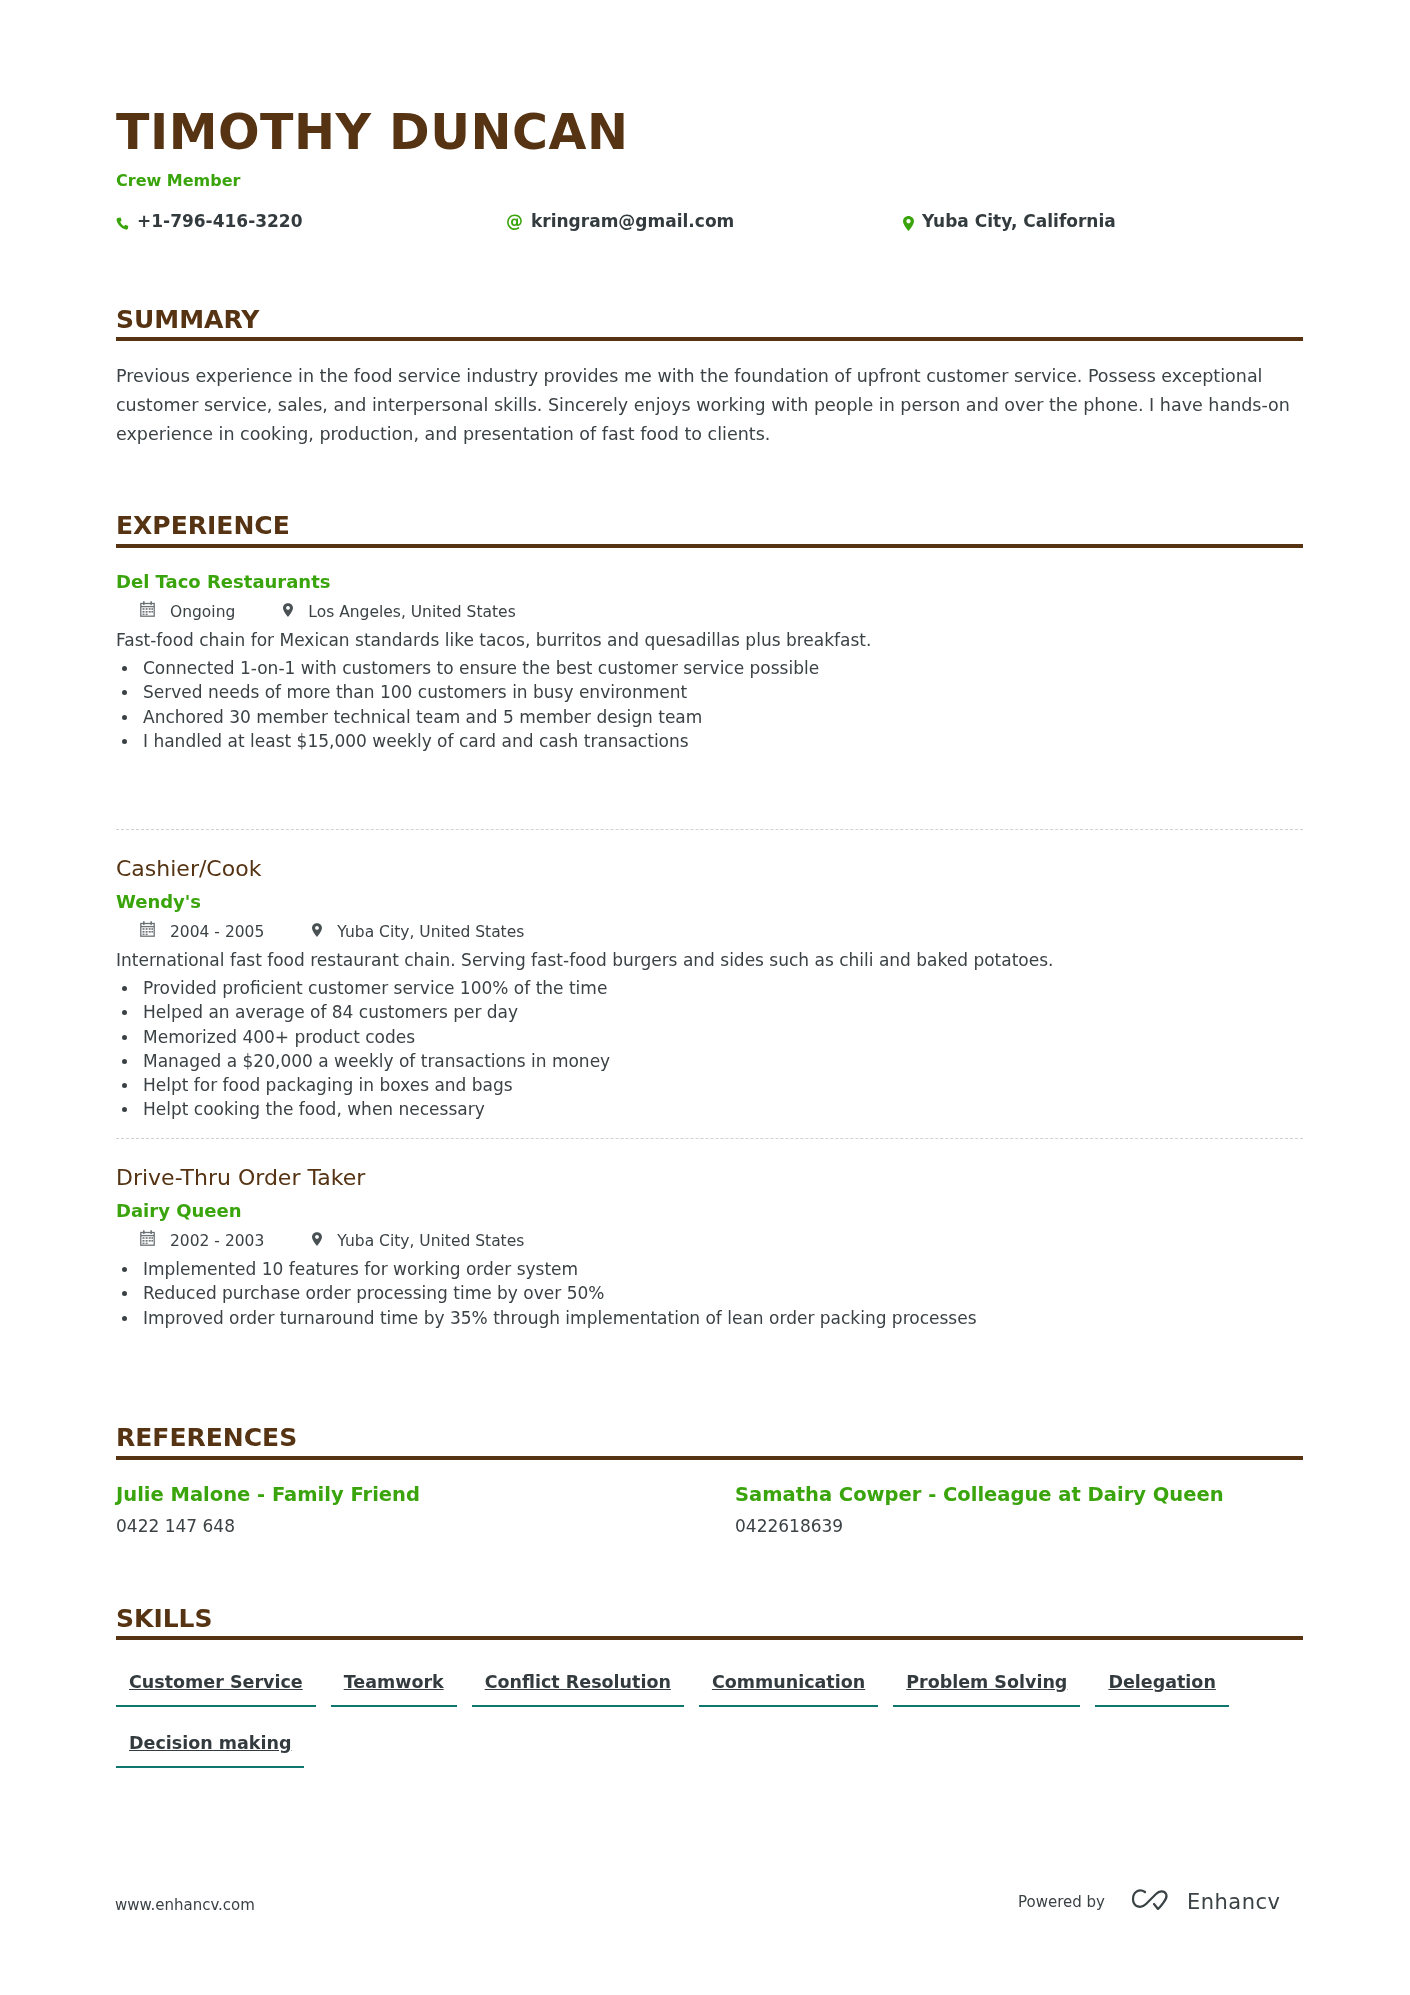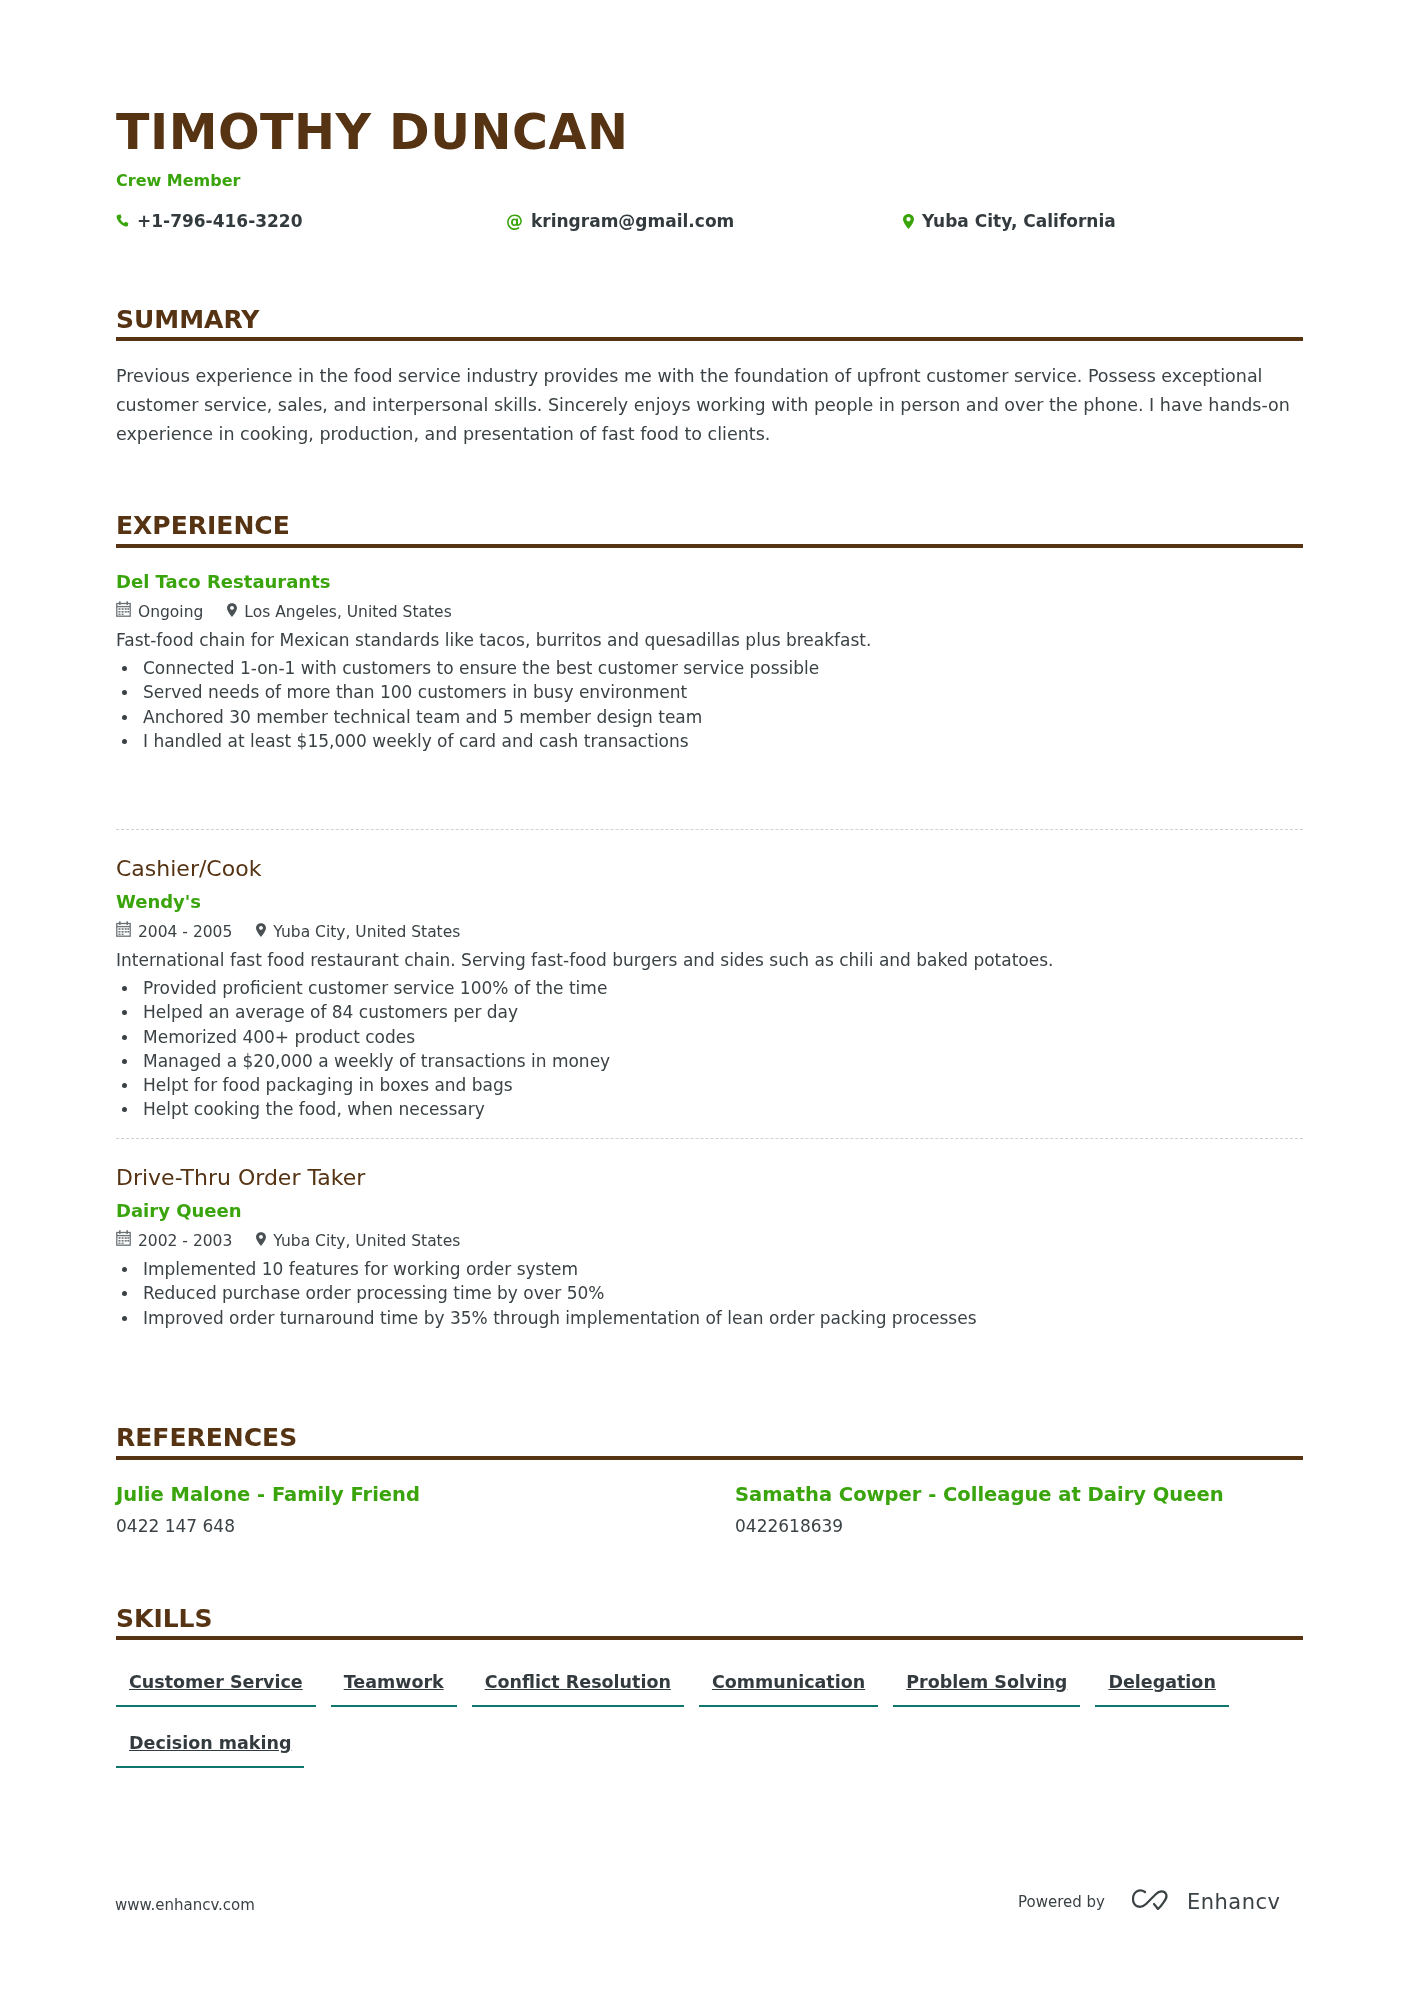--- a/index.html
+++ b/index.html
@@ -2,36 +2,36 @@
 <html><head>
 <meta charset="utf-8">
 <style>
   * { box-sizing: border-box; margin: 0; padding: 0; }
   html, body { width: 1410px; height: 1995px; background: #ffffff; }
   body { position: relative; font-family: "DejaVu Sans", sans-serif; color: #3b4245; overflow: hidden; }
   .page { position: absolute; left: 116px; top: 0; width: 1187px; }
 
   .name { position: absolute; left: 0; top: 104px; font-family: "DejaVu Sans", sans-serif; font-weight: bold; font-size: 49px; color: #553313; letter-spacing: 0.5px; white-space: nowrap; }
   .role { position: absolute; left: 0; top: 171px; font-weight: bold; font-size: 16px; color: #3aa40c; white-space: nowrap; }
-  .contact { position: absolute; top: 211px; font-weight: bold; font-size: 17px; color: #333b3f; white-space: nowrap; display: flex; align-items: center; gap: 8px; }
+  .contact { position: absolute; top: 211px; font-weight: bold; font-size: 17px; color: #333b3f; white-space: nowrap; display: flex; align-items: flex-end; gap: 8px; }
   .contact svg { display: block; }
   .c-phone { left: 0; }
   .c-email { left: 390px; }
   .c-loc { left: 787px; }
 
   .section-title { position: absolute; left: 0; font-weight: bold; font-size: 25px; color: #553313; white-space: nowrap; }
   .rule { position: absolute; left: 0; width: 1187px; height: 4px; background: #553313; }
 
   .summary-text { position: absolute; left: 0; top: 362px; width: 1187px; font-size: 17.5px; line-height: 29px; color: #3b4245; }
 
   .job { position: absolute; left: 0; width: 1187px; }
   .job-title { font-size: 22px; color: #553313; white-space: nowrap; height: 34px; line-height: 34px; }
   .job-company { font-weight: bold; font-size: 18px; color: #3aa40c; white-space: nowrap; height: 32px; line-height: 32px; }
   .job-meta { display: flex; align-items: center; font-size: 15.5px; color: #3b4245; height: 28px; line-height: 28px; }
-  .job-meta .meta-item { display: flex; align-items: center; gap: 7px; margin-right: 24px; }
+  .job-meta .meta-item { display: flex; align-items: center; gap: 15px; margin-right: 24px; margin-left: 24px; }
   .job-desc { font-size: 17px; color: #3b4245; height: 28px; line-height: 28px; white-space: nowrap; }
   .bullets { list-style: none; margin-top: 2px; }
   .bullets li { position: relative; padding-left: 27px; font-size: 17px; line-height: 24.3px; color: #3b4245; white-space: nowrap; }
   .bullets li::before { content: ""; position: absolute; left: 6px; top: 10px; width: 5px; height: 5px; border-radius: 50%; background: #3b4245; }
 
   .divider { position: absolute; left: 0; width: 1187px; height: 0; border-top: 1.5px dashed #cfd2d4; }
 
   .ref { position: absolute; }
   .ref-name { font-weight: bold; font-size: 19.5px; color: #3aa40c; white-space: nowrap; height: 32px; line-height: 32px; }
   .ref-phone { font-size: 17px; color: #3b4245; white-space: nowrap; height: 30px; line-height: 30px; }

